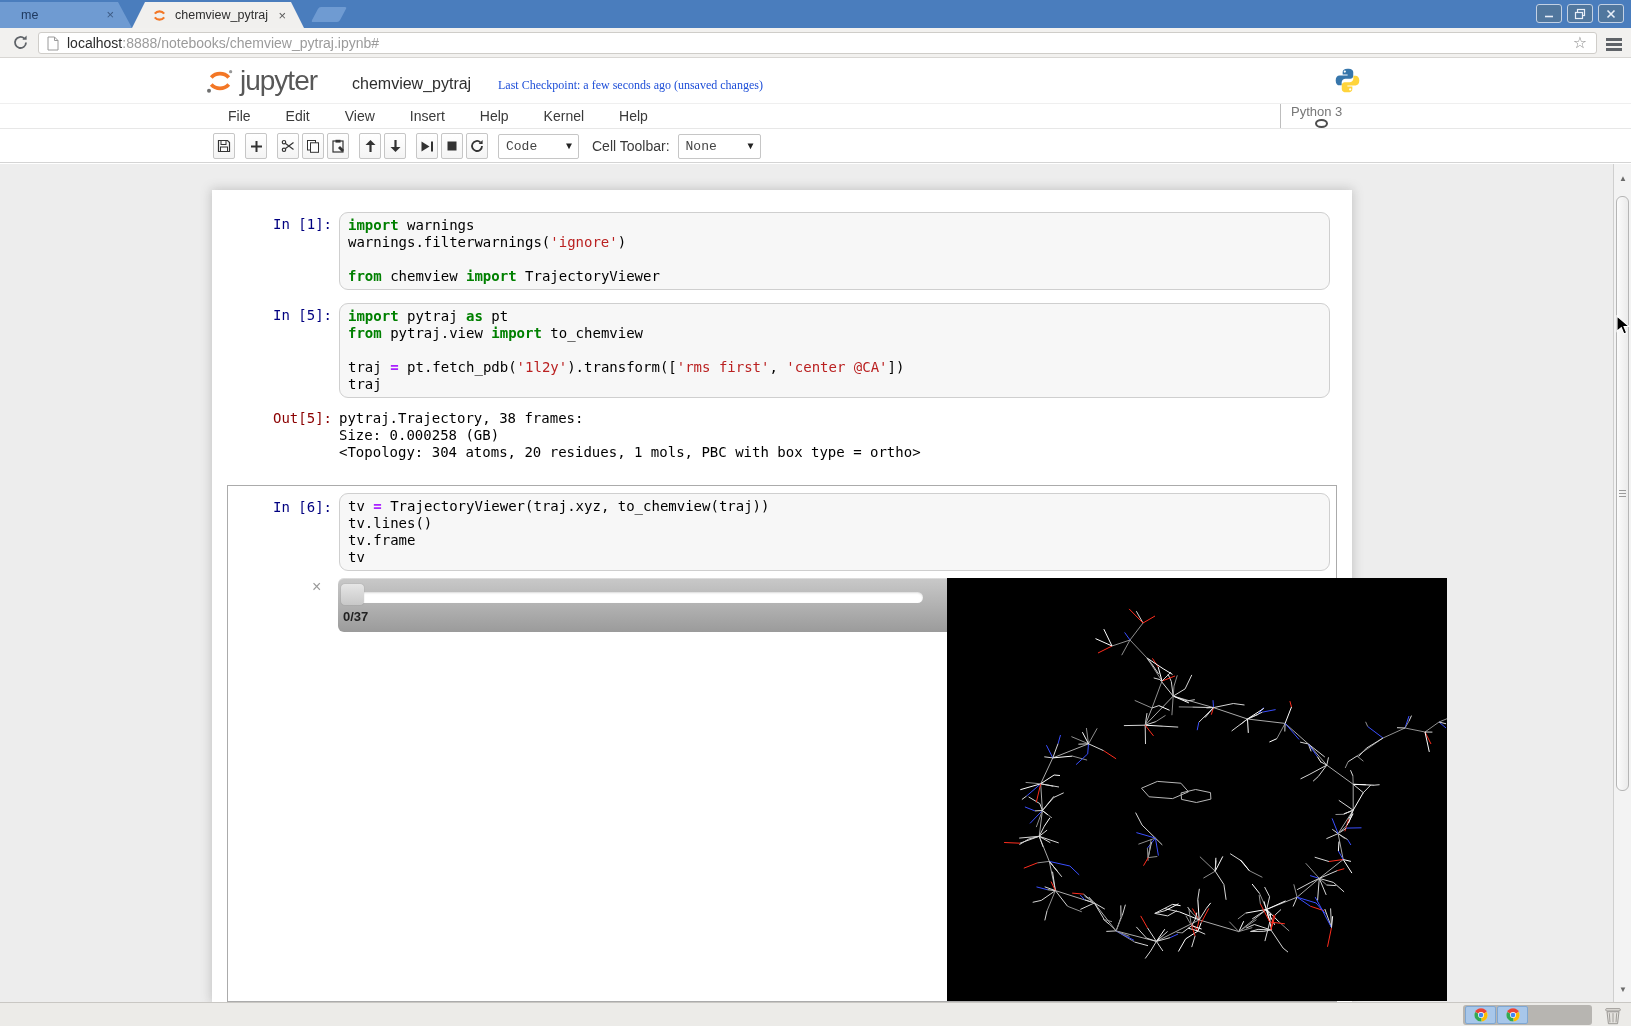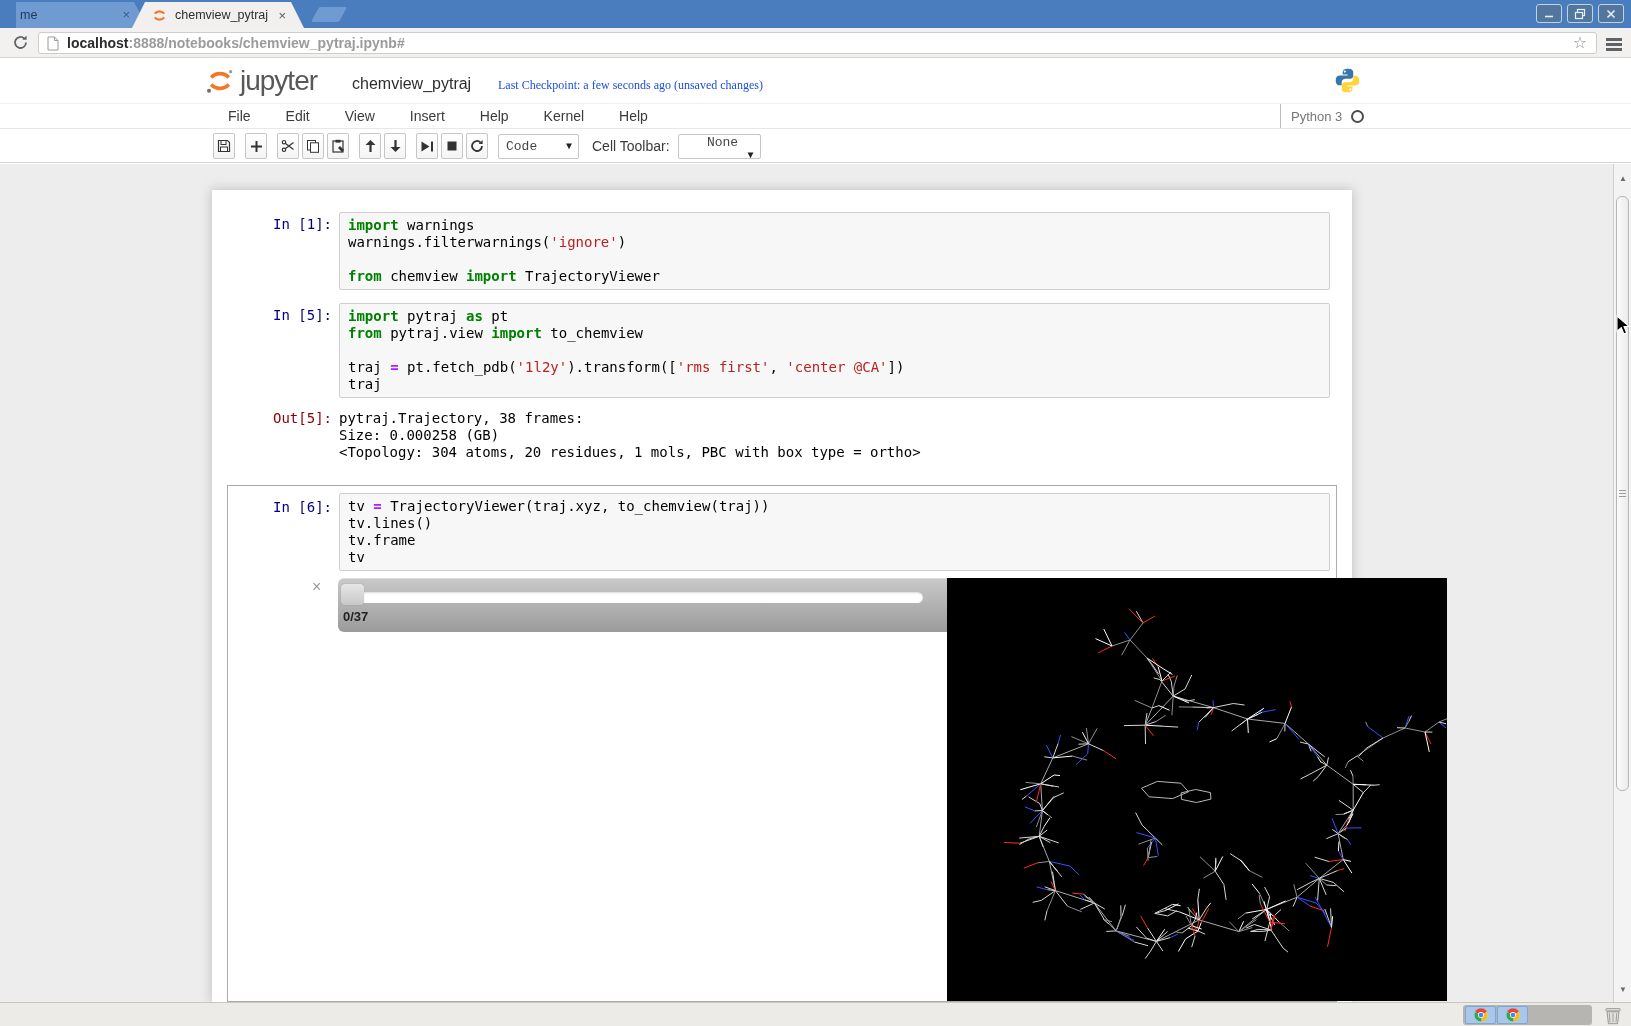--- a/index.html
+++ b/index.html
@@ -2,89 +2,89 @@
 <html style="--kw: #008000; --str: #BA2121; --op: #AA22FF; --pin: #000080; --pout: #8B0000;"><head>
 <meta charset="utf-8">
 <style>
   * { box-sizing: border-box; }
   html,body { margin:0; padding:0; }
   .screen{ position:relative; width:1631px; height:1026px; background:#fff;
            font-family:"Liberation Sans","DejaVu Sans",sans-serif; overflow:hidden; }
 
   
   .tabstrip{ position:absolute; left:0; top:0; width:100%; height:28px; background:#4a7dbd; }
-  .tab-peek{ position:absolute; left:16px; top:2px; width:132px; height:26px; background:#6f9bd2;
+  .tab-peek{ position:absolute; left:0; top:2px; width:132px; height:26px; background:#6f9bd2;
              clip-path:polygon(0 0, calc(100% - 14px) 0, 100% 100%, 0 100%);
-             font-size:12.5px; color:#1f3least0; color:#1f3a60; line-height:26px; padding-left:4px; }
+             font-size:12.5px; color:#1f3least0; color:#1f3a60; line-height:26px; padding-left:21px; }
   .tab-peek .tabclose{ position:absolute; right:18px; top:0; color:#3d5b84; font-size:13px; }
   .tab-active{ position:absolute; left:132px; top:2px; width:172px; height:26px; background:#f1f0ee;
                clip-path:polygon(0 100%, 13px 0, calc(100% - 13px) 0, 100% 100%);
                display:flex; align-items:center; }
   .tab-active .title{ font-size:12.5px; color:#2e2e2e; margin-left:8px; }
   .tab-active .tabclose{ margin-left:auto; margin-right:18px; color:#5a5a5a; font-size:13px; }
   .favicon{ width:15px; height:15px; margin-left:20px; flex:0 0 auto; }
   .newtab{ position:absolute; left:315px; top:7px; width:28px; height:15px; background:#6f9bd2;
            border-radius:2px; transform:skewX(-28deg); }
   .winbtns{ position:absolute; right:7px; top:4px; display:flex; gap:5px; }
   .winbtn{ width:26px; height:19px; background:#51779e; border:1px solid #c3d1e4; border-radius:3px;
            display:grid; place-items:center; }
   .urlrow{ position:absolute; top:28px; left:0; width:100%; height:30px; background:#f2f1ef;
            border-bottom:1px solid #d8d6d3; }
   .reload{ position:absolute; left:12px; top:6px; }
   .urlbar{ position:absolute; left:38px; top:4px; width:1559px; height:22px; background:#fff;
            border:1px solid #cfcdc9; border-radius:3px; display:flex; align-items:center; }
   .urlbar .pageicon{ margin-left:8px; flex:0 0 auto; }
-  .urltext{ margin-left:8px; font-size:14px; white-space:nowrap;font-weight:bold; }
+  .urltext{ margin-left:8px; font-size:14px; white-space:nowrap; }
   .urltext .host{ color:#2b2b2b; }
   .urltext .rest{ color:#9b9b9b; }
   .star{ margin-left:auto; margin-right:9px; color:#8f8f8f; font-size:16px; line-height:1; }
   .hamburger{ position:absolute; right:9px; top:10px; width:16px; }
   .hamburger div{ height:2.5px; background:#5f6368; margin-bottom:2.5px; }
 
   
   .jp-header{ position:absolute; top:58px; left:0; width:100%; height:45px; background:#fff; }
   .jp-logo{ position:absolute; left:205px; top:7px; display:flex; align-items:center; }
   .jp-logo .word{ font-size:28px; color:#585858; letter-spacing:-1px; margin-left:5px; }
   .jp-title{ position:absolute; left:352px; top:17px; font-size:16px; color:#2e2e2e; }
   .jp-checkpoint{ position:absolute; left:498px; top:20px; font-size:12px; color:#1d4ed8;font-family:Liberation Serif, serif; }
   .py-logo{ position:absolute; left:1334px; top:9px; }
 
   .jp-menubar{ position:absolute; top:103px; left:0; width:100%; height:26px; background:#fff;
                border-top:1px solid #efefef; border-bottom:1px solid #e7e7e7; }
   .menus{ position:absolute; left:228px; top:0; height:100%; display:flex; align-items:center; }
   .menu-item{ font-size:14px; color:#3a3a3a; margin-right:35px; }
   .kernel-ind{ position:absolute; left:1280px; top:0; height:100%; display:flex; align-items:center;
-               border-left:1px solid #bdbdbd; padding-left:10px; }
+               border-left:1px solid #bdbdbd; padding-left:10px;flex-direction:column; }
   .kernel-ind .kname{ font-size:13px; color:#777; }
   .kernel-circle{ width:13px; height:13px; border:2px solid #4d4d4d; border-radius:50%; margin-left:9px; }
 
   .jp-toolbar{ position:absolute; top:130px; left:0; width:100%; height:33px; background:#fff;
                border-bottom:1px solid #d4d4d4; }
   .tb{ position:absolute; left:213px; top:3px; display:flex; align-items:center; }
   .grp{ display:flex; gap:3px; margin-right:10px; }
   .tbtn{ width:22px; height:26px; background:linear-gradient(#ffffff,#f4f4f4); border:1px solid #c6c6c6;
          border-radius:2px; display:grid; place-items:center; color:#333; }
   .jp-select{ height:25px; background:#fff; border:1px solid #c6c6c6; border-radius:2px;
               display:flex; align-items:center; font-size:13px; color:#444;font-family:Liberation Mono, monospace; }
   .jp-select .val{ padding-left:7px; }
   .jp-select .caret{ margin-left:auto; padding-right:6px; font-size:10px; color:#222; }
   .sel-code{ width:81px; margin-right:13px; }
-  .sel-none{ width:83px;flex-direction:column; }
+  .sel-none{ width:83px; }
   .ctlabel{ font-size:14px; color:#3a3a3a; margin-right:8px; }
 
   
   .jp-body{ position:absolute; top:164px; left:0; width:100%; height:838px; background:#ededed; overflow:hidden; }
   .notebook{ position:absolute; left:212px; top:26px; width:1140px; height:812px; background:#fff;
              box-shadow:0 0 10px 1px rgba(90,90,90,.28); }
   .prompt{ position:absolute; left:40px; width:80px; text-align:right;
            font:14px/17px "DejaVu Sans Mono",monospace; }
   .prompt.pin{ color:var(--pin); }
   .prompt.pout{ color:var(--pout); }
   .codebox{ position:absolute; left:127px; width:991px; background:#f7f7f7; border:1px solid #cfcfcf;
-            border-radius:2px; padding:4px 8px; font:14px/17px "DejaVu Sans Mono",monospace; color:#000; }
+            border-radius:9px; padding:4px 8px; font:14px/17px "DejaVu Sans Mono",monospace; color:#000; }
   .cm-line{ min-height:17px; white-space:pre; }
   .tok-kw{ color:var(--kw); font-weight:bold; }
   .tok-str{ color:var(--str); }
   .tok-op{ color:var(--op); font-weight:bold; }
   .outtext{ position:absolute; left:127px; font:14px/17px "DejaVu Sans Mono",monospace; color:#000; white-space:pre; }
   .cell-selected{ position:absolute; left:15px; top:295px; width:1110px; height:517px;
                   border:1px solid #ababab; background:#fff; }
 
   
   .widget-close{ position:absolute; left:100px; top:389px; color:#9a9a9a; font-size:16px; line-height:1; }

